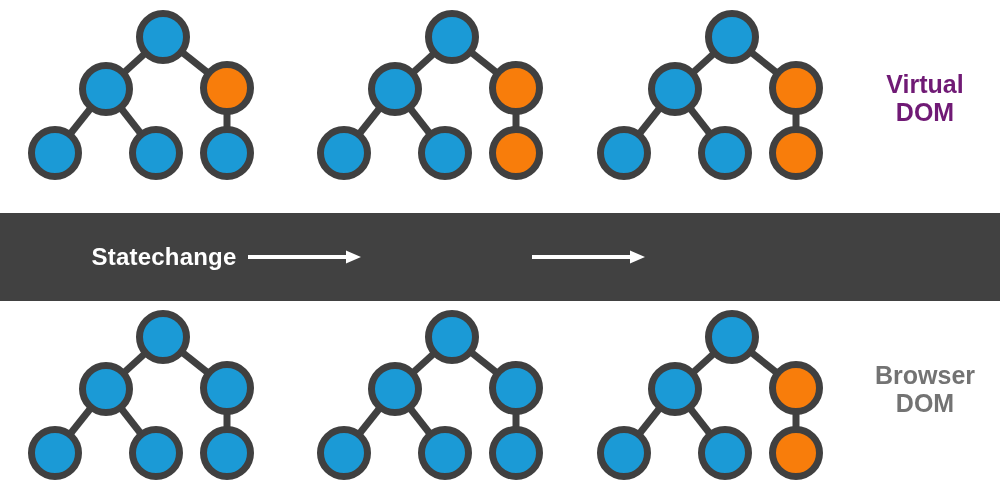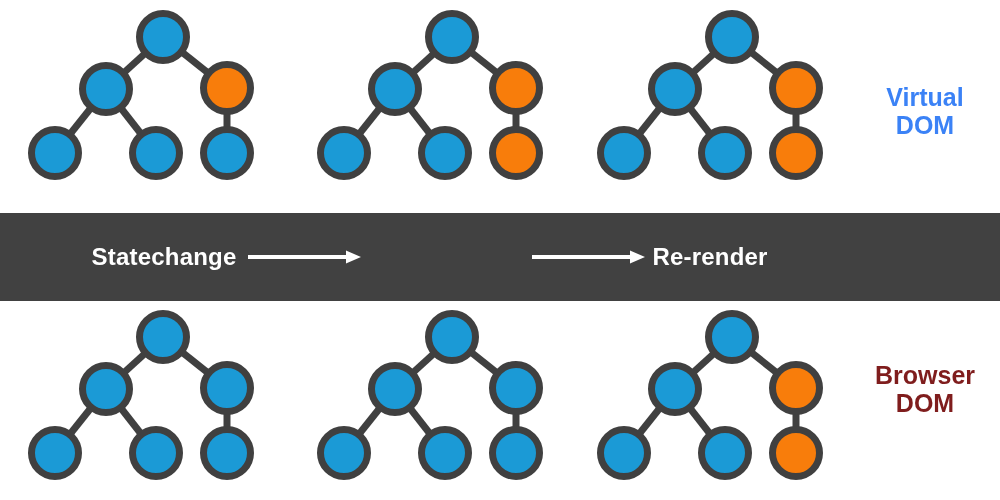--- a/index.html
+++ b/index.html
@@ -87,36 +87,35 @@
         <line x1="88" y1="89" x2="138" y2="153" stroke="#404040" stroke-width="7"></line>
         <line x1="209" y1="88" x2="209" y2="153" stroke="#404040" stroke-width="7"></line>
         <circle cx="145" cy="37" r="23.5" fill="#1b9ad6" stroke="#404040" stroke-width="7"></circle>
         <circle cx="88" cy="89" r="23.5" fill="#1b9ad6" stroke="#404040" stroke-width="7"></circle>
         <circle cx="209" cy="88" r="23.5" fill="#f87d0b" stroke="#404040" stroke-width="7"></circle>
         <circle cx="37" cy="153" r="23.5" fill="#1b9ad6" stroke="#404040" stroke-width="7"></circle>
         <circle cx="138" cy="153" r="23.5" fill="#1b9ad6" stroke="#404040" stroke-width="7"></circle>
         <circle cx="209" cy="153" r="23.5" fill="#f87d0b" stroke="#404040" stroke-width="7"></circle>
       </svg></div>
 
-  <div class="side-label" style="top: 83px; color: #3b82f6;">
+  <div class="side-label" style="top: 70px; color: #701a75;">
     <div>Virtual</div>
     <div>DOM</div>
   </div>
 
   <div class="band" style="background: rgb(65, 65, 65);">
     <span class="step" style="left:164px;">Statechange</span>
     <svg class="arrow" style="left:248px;" width="113" height="16" viewBox="0 0 113 16">
       <line x1="0" y1="8" x2="99" y2="8" stroke-width="4" stroke="#ffffff"></line>
       <polygon points="98,1.5 113,8 98,14.5" fill="#ffffff"></polygon>
     </svg>
     <svg class="arrow" style="left:532px;" width="113" height="16" viewBox="0 0 113 16">
       <line x1="0" y1="8" x2="99" y2="8" stroke-width="4" stroke="#ffffff"></line>
       <polygon points="98,1.5 113,8 98,14.5" fill="#ffffff"></polygon>
     </svg>
-    <span class="step" style="left:710px;">Re-render</span>
   </div>
 
   <div class="tree" style="left:18px;  top:300px;"><svg width="290" height="200" viewBox="0 0 290 200">
         <line x1="145" y1="37" x2="88" y2="89" stroke="#404040" stroke-width="7"></line>
         <line x1="145" y1="37" x2="209" y2="88" stroke="#404040" stroke-width="7"></line>
         <line x1="88" y1="89" x2="37" y2="153" stroke="#404040" stroke-width="7"></line>
         <line x1="88" y1="89" x2="138" y2="153" stroke="#404040" stroke-width="7"></line>
         <line x1="209" y1="88" x2="209" y2="153" stroke="#404040" stroke-width="7"></line>
         <circle cx="145" cy="37" r="23.5" fill="#1b9ad6" stroke="#404040" stroke-width="7"></circle>
         <circle cx="88" cy="89" r="23.5" fill="#1b9ad6" stroke="#404040" stroke-width="7"></circle>
@@ -145,18 +144,18 @@
         <line x1="88" y1="89" x2="138" y2="153" stroke="#404040" stroke-width="7"></line>
         <line x1="209" y1="88" x2="209" y2="153" stroke="#404040" stroke-width="7"></line>
         <circle cx="145" cy="37" r="23.5" fill="#1b9ad6" stroke="#404040" stroke-width="7"></circle>
         <circle cx="88" cy="89" r="23.5" fill="#1b9ad6" stroke="#404040" stroke-width="7"></circle>
         <circle cx="209" cy="88" r="23.5" fill="#f87d0b" stroke="#404040" stroke-width="7"></circle>
         <circle cx="37" cy="153" r="23.5" fill="#1b9ad6" stroke="#404040" stroke-width="7"></circle>
         <circle cx="138" cy="153" r="23.5" fill="#1b9ad6" stroke="#404040" stroke-width="7"></circle>
         <circle cx="209" cy="153" r="23.5" fill="#f87d0b" stroke="#404040" stroke-width="7"></circle>
       </svg></div>
 
-  <div class="side-label" style="top: 361px; color: #7f1d1d;">
+  <div class="side-label" style="top: 361px; color: #737373;">
     <div>Browser</div>
     <div>DOM</div>
   </div>
 
 </div>
 
 </body></html>

